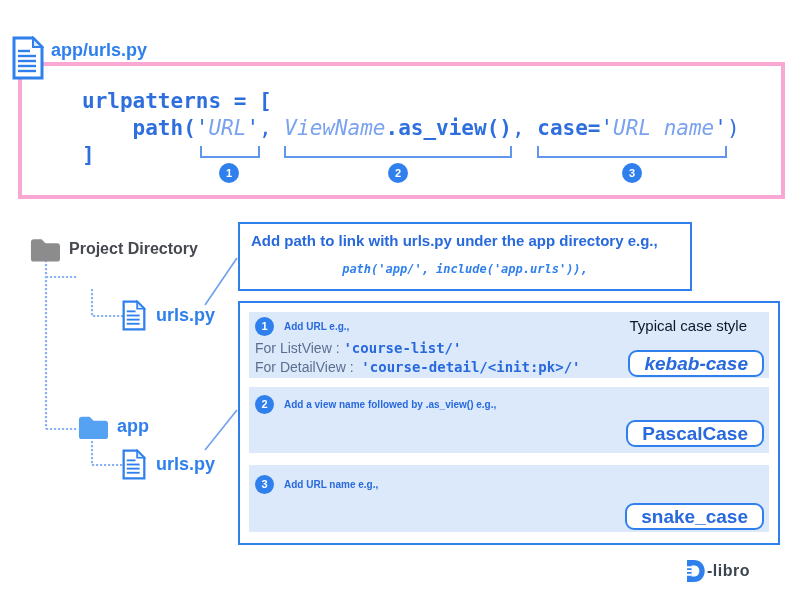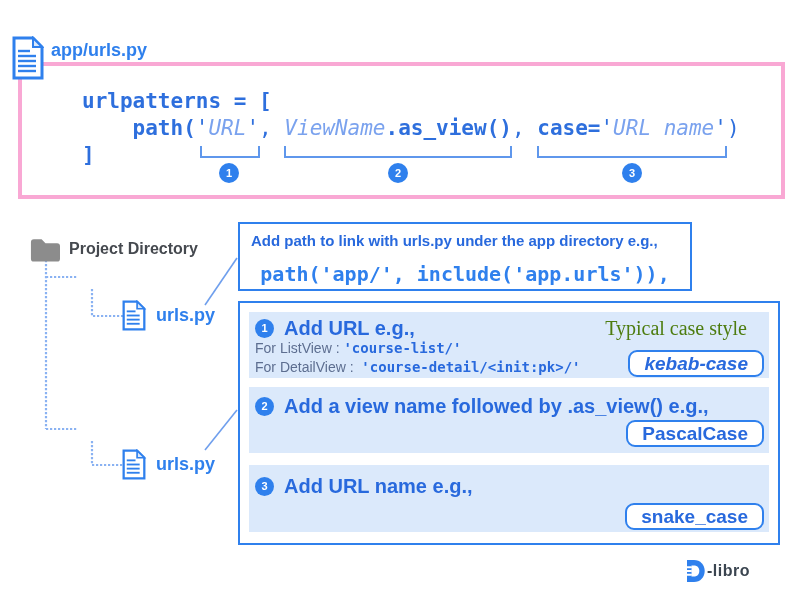--- a/index.html
+++ b/index.html
@@ -43,40 +43,40 @@
   .tree-item .blue{ font-size:18px; font-weight:bold; color:#2f80ed; }
 
   
   .box1{
     position:absolute; left:238px; top:222px; width:454px; height:69px;
     border:2px solid #2f80ed; background:#fff; z-index:2;
   }
   .box1 .heading{ position:absolute; left:11px; top:8px; font-size:15px; font-weight:bold; color:#2869dd; }
   .box1 .bcode{
     position:absolute; left:0; right:0; top:38px; text-align:center;
-    font-family:"DejaVu Sans Mono", monospace; font-size:20px; font-weight:bold; color:#2f80ed;
+    font-family:"DejaVu Sans Mono", monospace; font-size:12px; font-weight:bold; color:#2f80ed;font-style:italic;
   }
   .box2{
     position:absolute; left:238px; top:301px; width:542px; height:244px;
     border:2px solid #2f80ed; background:#fff; z-index:2;
   }
   .sec{ position:absolute; left:9px; width:520px; background:#dbe9fb; }
   .sec1{ top:9px;  height:66px; }
   .sec2{ top:84px; height:66px; }
   .sec3{ top:162px; height:67px; }
   .sec-head{ position:absolute; display:flex; align-items:center; gap:10px; }
   .sbadge{
     width:19px; height:19px; border-radius:50%; background:#2f80ed; color:#fff;
     font-size:11px; font-weight:bold; line-height:19px; text-align:center; flex:0 0 auto;
   }
-  .sec-title{ font-size:20px; font-weight:bold; color:#2869dd; }
+  .sec-title{ font-size:10px; font-weight:bold; color:#2869dd; }
   .row{ position:absolute; left:6px; font-size:14px; white-space:pre; }
   .row .lbl{ color:#5d6e90; }
   .row .cd{ font-family:"DejaVu Sans Mono", monospace; font-weight:bold; color:#2869dd; font-size:14px; }
-  .case-label{ position:absolute; right:22px; top:5px; font-size:20px; color:#4d7c0f;font-family:Liberation Serif, serif; }
+  .case-label{ position:absolute; right:22px; top:5px; font-size:15px; color:#0f172a; }
   .pill{
     position:absolute; right:5px; height:27px; padding:0 14px;
     background:#fff; border:2px solid #2f80ed; border-radius:9px;
     font-size:19px; font-weight:bold; color:#2869dd; line-height:23px;
   }
 
   
   .logo{ position:absolute; left:681px; top:558px; display:flex; align-items:center; z-index:2;}
   .logo .word{ font-size:16px; font-weight:bold; color:#3b4550; letter-spacing:0.5px; }
 </style>
@@ -143,20 +143,26 @@
       <g stroke="#2f80ed" stroke-width="1.8">
         <line x1="4.5" y1="11" x2="13" y2="11"></line>
         <line x1="4.5" y1="15" x2="17" y2="15"></line>
         <line x1="4.5" y1="19" x2="17" y2="19"></line>
         <line x1="4.5" y1="23" x2="17" y2="23"></line>
       </g>
     </svg>
     <span class="blue">urls.py</span>
   </div>
 
+  <div class="tree-item" style="left:77px; top:413px;">
+    <svg width="31" height="27" viewBox="0 0 32 26">
+      <path d="M2,6 a3,3 0 0 1 3,-3 h8 l4,4 h12 a3,3 0 0 1 3,3 v13 a3,3 0 0 1 -3,3 h-24 a3,3 0 0 1 -3,-3 z" fill="#55a1f2"></path>
+    </svg>
+    <span class="blue">app</span>
+  </div>
 
   <div class="tree-item" style="left:122px; top:449px;">
     <svg width="25" height="31" viewBox="0 0 24 30">
       <path d="M1.5,1.5 h13 l7,7 v20 h-20 z" fill="#fff" stroke="#2f80ed" stroke-width="2.2"></path>
       <path d="M14.5,1.5 l7,7 h-7 z" fill="#dbe9fb" stroke="#2f80ed" stroke-width="1.6"></path>
       <g stroke="#2f80ed" stroke-width="1.8">
         <line x1="4.5" y1="11" x2="13" y2="11"></line>
         <line x1="4.5" y1="15" x2="17" y2="15"></line>
         <line x1="4.5" y1="19" x2="17" y2="19"></line>
         <line x1="4.5" y1="23" x2="17" y2="23"></line>

